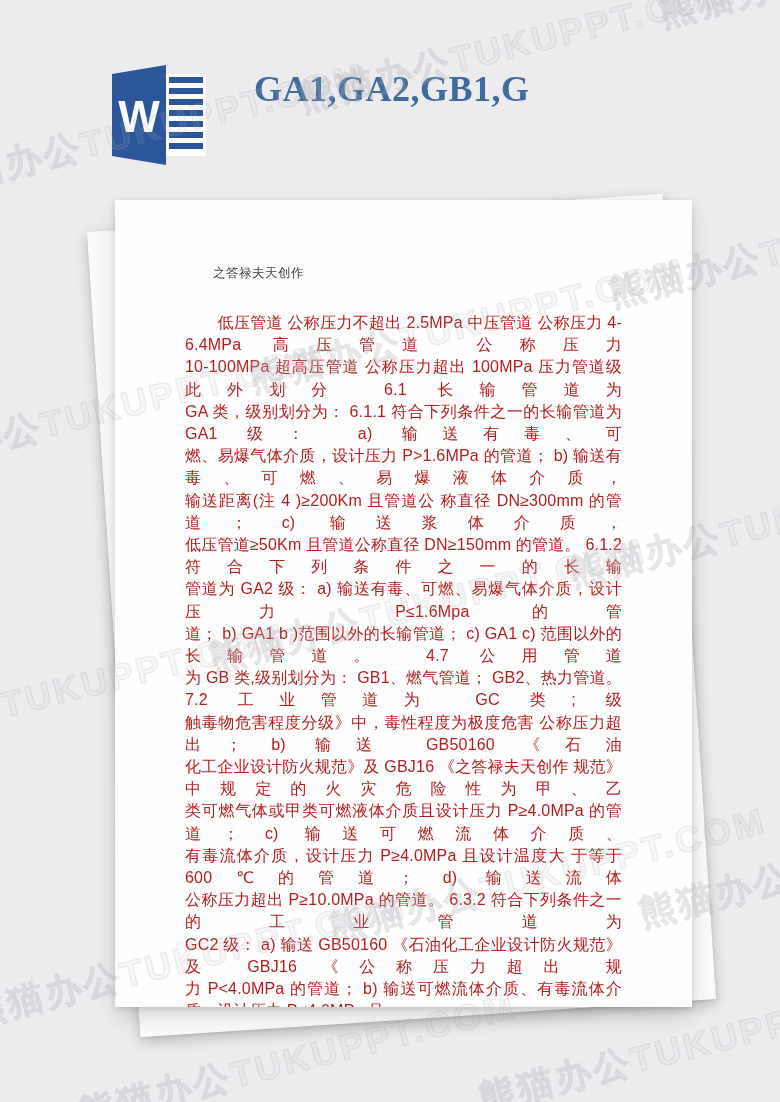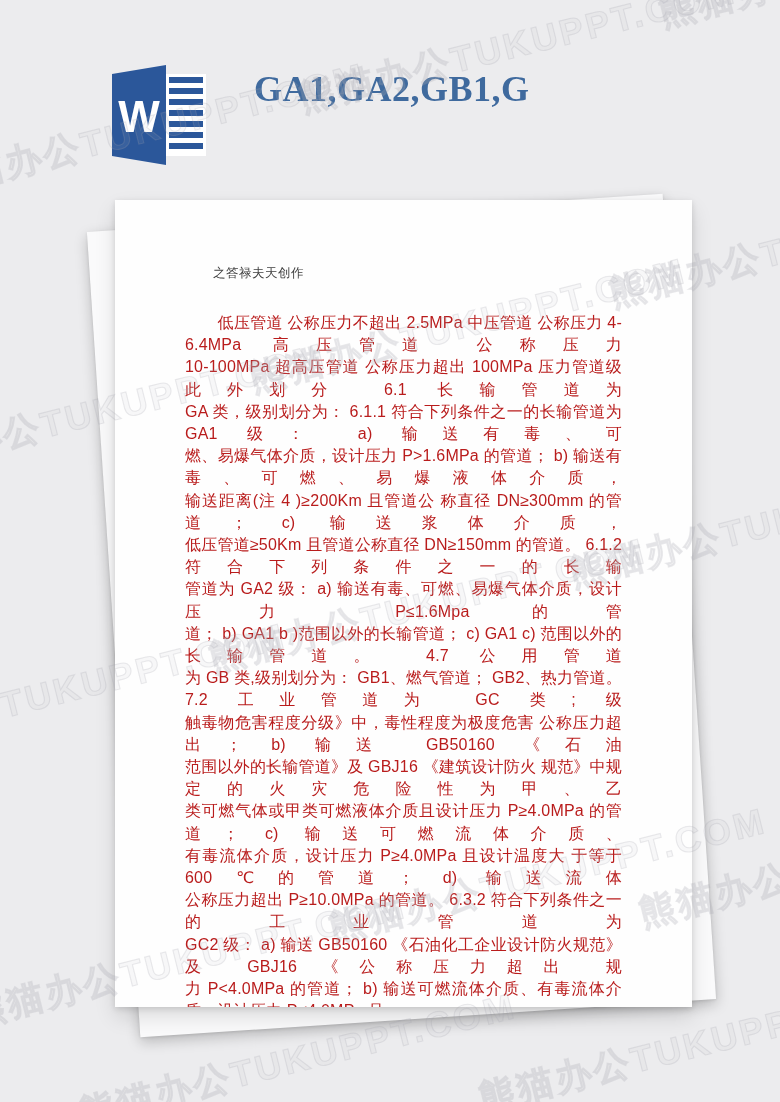--- a/index.html
+++ b/index.html
@@ -110,21 +110,21 @@
         <div class="doc-line">　　低压管道 公称压力不超出 2.5MPa 中压管道 公称压力 4-6.4MPa 高压管道 公称压力</div>
         <div class="doc-line">10-100MPa 超高压管道 公称压力超出 100MPa 压力管道级此外划分 6.1 长输管道为</div>
         <div class="doc-line">GA 类，级别划分为： 6.1.1 符合下列条件之一的长输管道为 GA1 级： a) 输送有毒、可</div>
         <div class="doc-line">燃、易爆气体介质，设计压力 P&gt;1.6MPa 的管道； b) 输送有毒、可燃、易爆液体介质，</div>
         <div class="doc-line">输送距离(注 4 )≥200Km 且管道公 称直径 DN≥300mm 的管道； c) 输送浆体介质，</div>
         <div class="doc-line">低压管道≥50Km 且管道公称直径 DN≥150mm 的管道。 6.1.2 符合下列条件之一的长输</div>
         <div class="doc-line">管道为 GA2 级： a) 输送有毒、可燃、易爆气体介质，设计压力 P≤1.6Mpa 的管</div>
         <div class="doc-line">道； b) GA1 b )范围以外的长输管道； c) GA1 c) 范围以外的长输管道。 4.7 公用管道</div>
         <div class="doc-line">为 GB 类,级别划分为： GB1、燃气管道； GB2、热力管道。 7.2 工业管道为 GC 类; 级</div>
         <div class="doc-line">触毒物危害程度分级》中，毒性程度为极度危害 公称压力超出； b) 输送 GB50160 《石油</div>
-        <div class="doc-line">范围以外的长输管道》及 GBJ16 《建筑设计防火 规范》中规定的火灾危险性为甲、乙</div>
+        <div class="doc-line">化工企业设计防火规范》及 GBJ16 《之答禄夫天创作 规范》中规定的火灾危险性为甲、乙</div>
         <div class="doc-line">类可燃气体或甲类可燃液体介质且设计压力 P≥4.0MPa 的管道； c) 输送可燃流体介质、</div>
         <div class="doc-line">有毒流体介质，设计压力 P≥4.0MPa 且设计温度大 于等于 600℃的管道； d) 输送流体</div>
         <div class="doc-line">公称压力超出 P≥10.0MPa 的管道。 6.3.2 符合下列条件之一的工业管道为</div>
         <div class="doc-line">GC2 级： a) 输送 GB50160 《石油化工企业设计防火规范》及 GBJ16 《公称压力超出 规</div>
         <div class="doc-line">力 P&lt;4.0MPa 的管道； b) 输送可燃流体介质、有毒流体介质，设计压力 P&lt;4.0MPa 且</div>
       </div>
   </div>
 
 </div>
 

